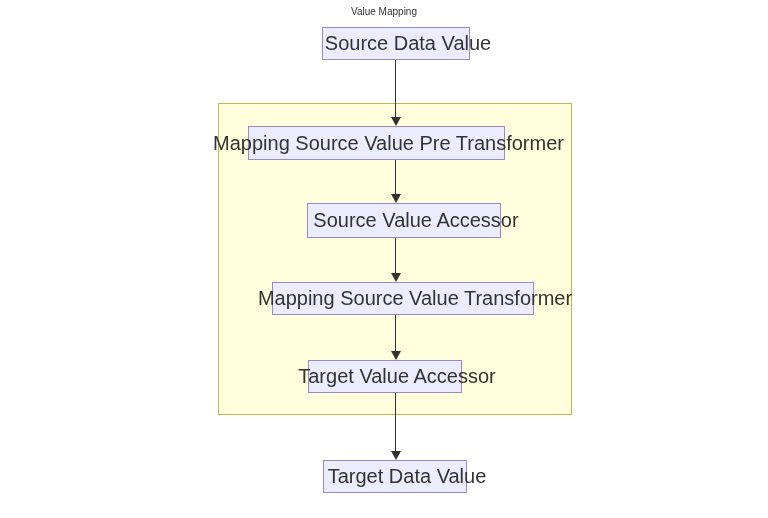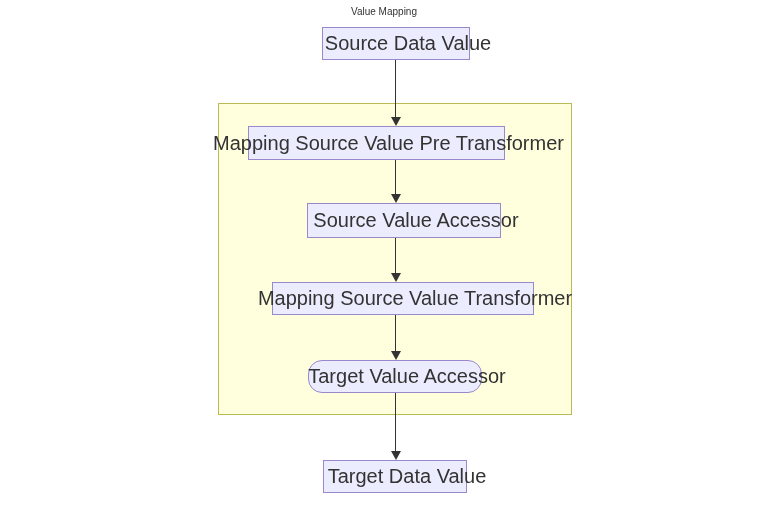--- a/index.html
+++ b/index.html
@@ -50,21 +50,21 @@
     color: #333333;
     white-space: nowrap;
     z-index: 3;
     box-sizing: border-box;
     padding-left: 24px;
   }
   [data-name="node-source-data-value"]  { left: 322px; top: 27px;  width: 148px; height: 33px; }
   [data-name="node-pre-transformer"]    { left: 248px; top: 126px; width: 257px; height: 34px; }
   [data-name="node-source-accessor"]    { left: 307px; top: 203px; width: 194px; height: 35px; }
   [data-name="node-transformer"]        { left: 263px; top: 282px; width: 262px; height: 33px; margin-left: 9px; }
-  [data-name="node-target-accessor"]    { left: 308px; top: 360px; width: 174px; height: 33px; border-radius: 14px; }
+  [data-name="node-target-accessor"]    { left: 308px; top: 360px; width: 154px; height: 33px; }
   [data-name="node-target-data-value"]  { left: 323px; top: 460px; width: 144px; height: 33px; }
   
   .edge {
     position: absolute;
     left: 390px;
     width: 11px;
     z-index: 4;
   }
   .edge-line {
     position: absolute;

